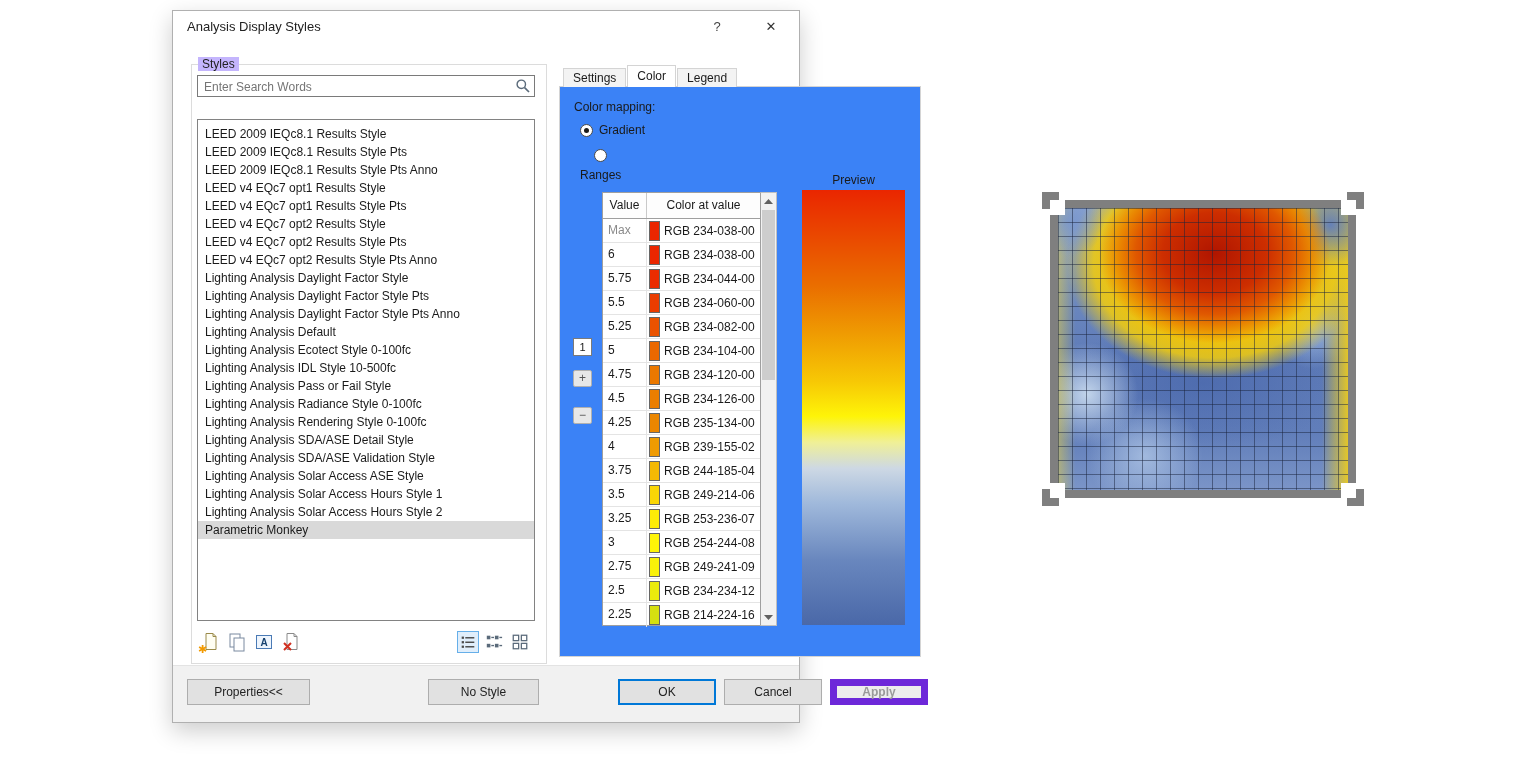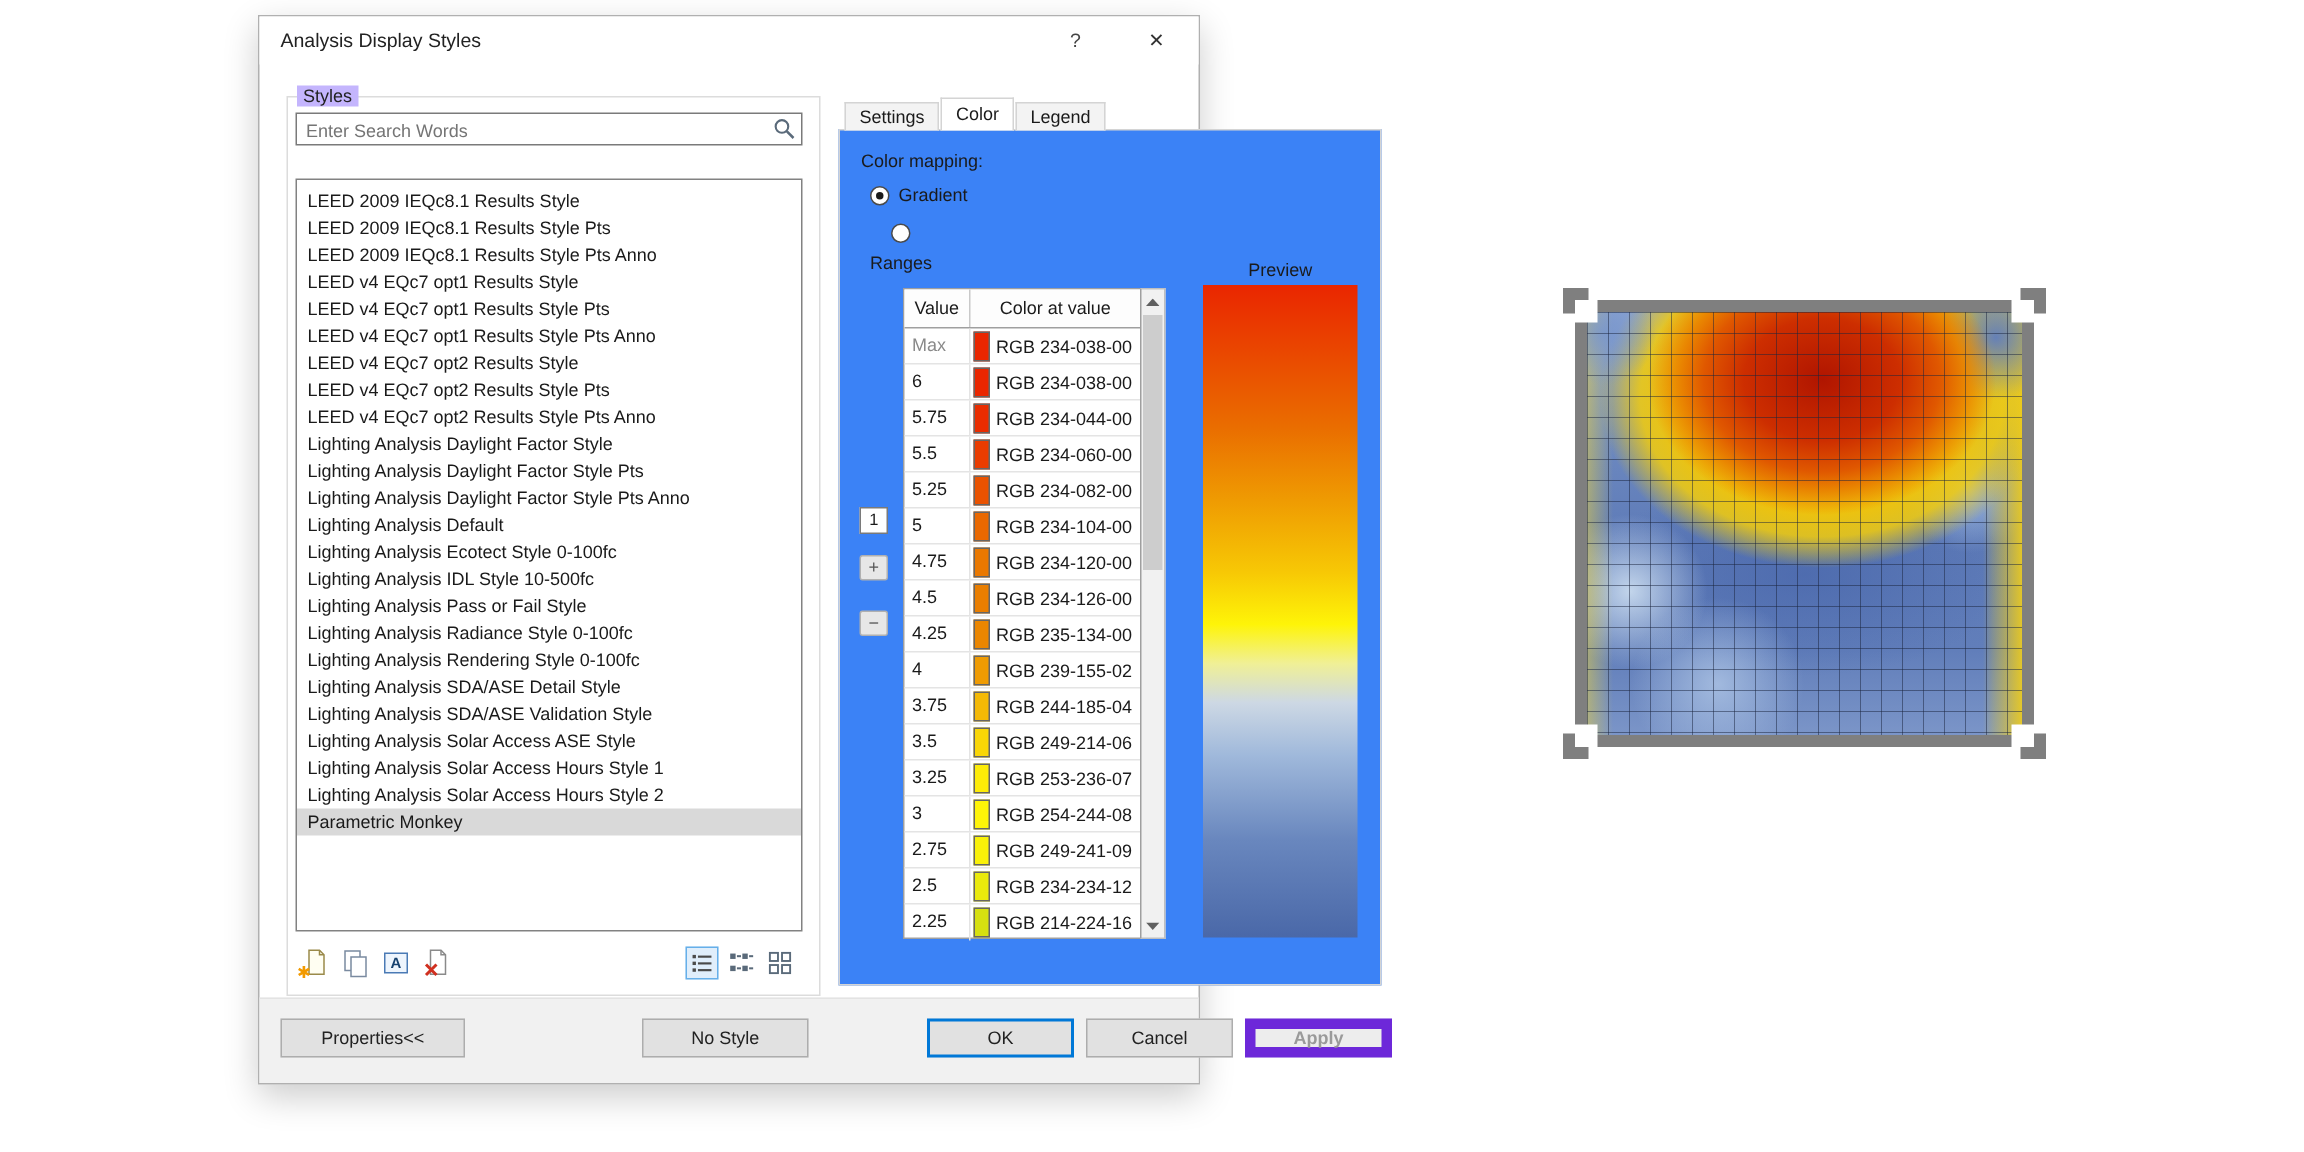--- a/index.html
+++ b/index.html
@@ -166,21 +166,20 @@
       </svg>
     </span>
   </div>
 
   <div class="style-list" id="style-list">
       <div class="list-item">LEED 2009 IEQc8.1 Results Style</div>
       <div class="list-item">LEED 2009 IEQc8.1 Results Style Pts</div>
       <div class="list-item">LEED 2009 IEQc8.1 Results Style Pts Anno</div>
       <div class="list-item">LEED v4 EQc7 opt1 Results Style</div>
       <div class="list-item">LEED v4 EQc7 opt1 Results Style Pts</div>
-      <div class="list-item">LEED v4 EQc7 opt1 Results Style Pts Anno</div>
       <div class="list-item">LEED v4 EQc7 opt2 Results Style</div>
       <div class="list-item">LEED v4 EQc7 opt2 Results Style Pts</div>
       <div class="list-item">LEED v4 EQc7 opt2 Results Style Pts Anno</div>
       <div class="list-item">Lighting Analysis Daylight Factor Style</div>
       <div class="list-item">Lighting Analysis Daylight Factor Style Pts</div>
       <div class="list-item">Lighting Analysis Daylight Factor Style Pts Anno</div>
       <div class="list-item">Lighting Analysis Default</div>
       <div class="list-item">Lighting Analysis Ecotect Style 0-100fc</div>
       <div class="list-item">Lighting Analysis IDL Style 10-500fc</div>
       <div class="list-item">Lighting Analysis Pass or Fail Style</div>

